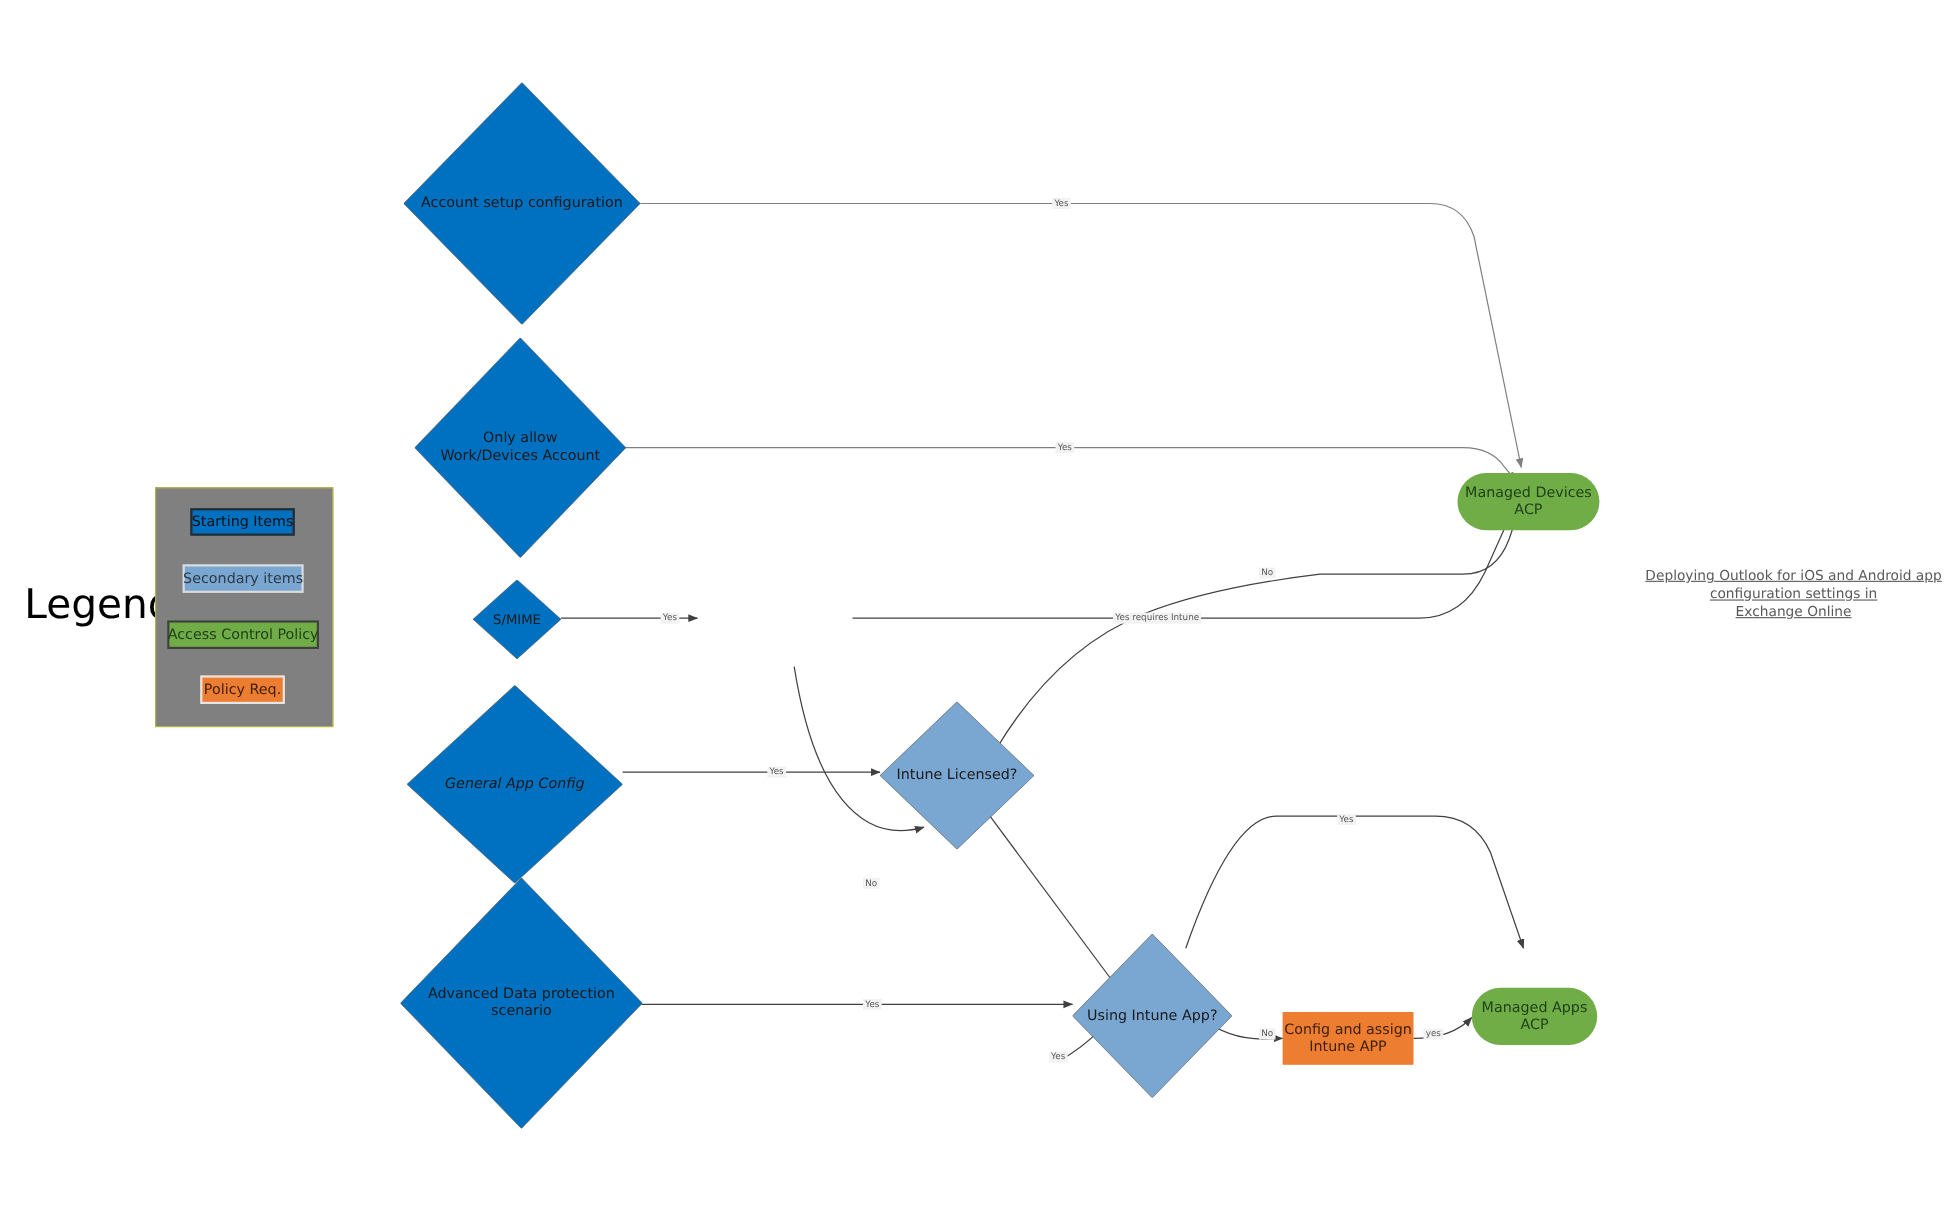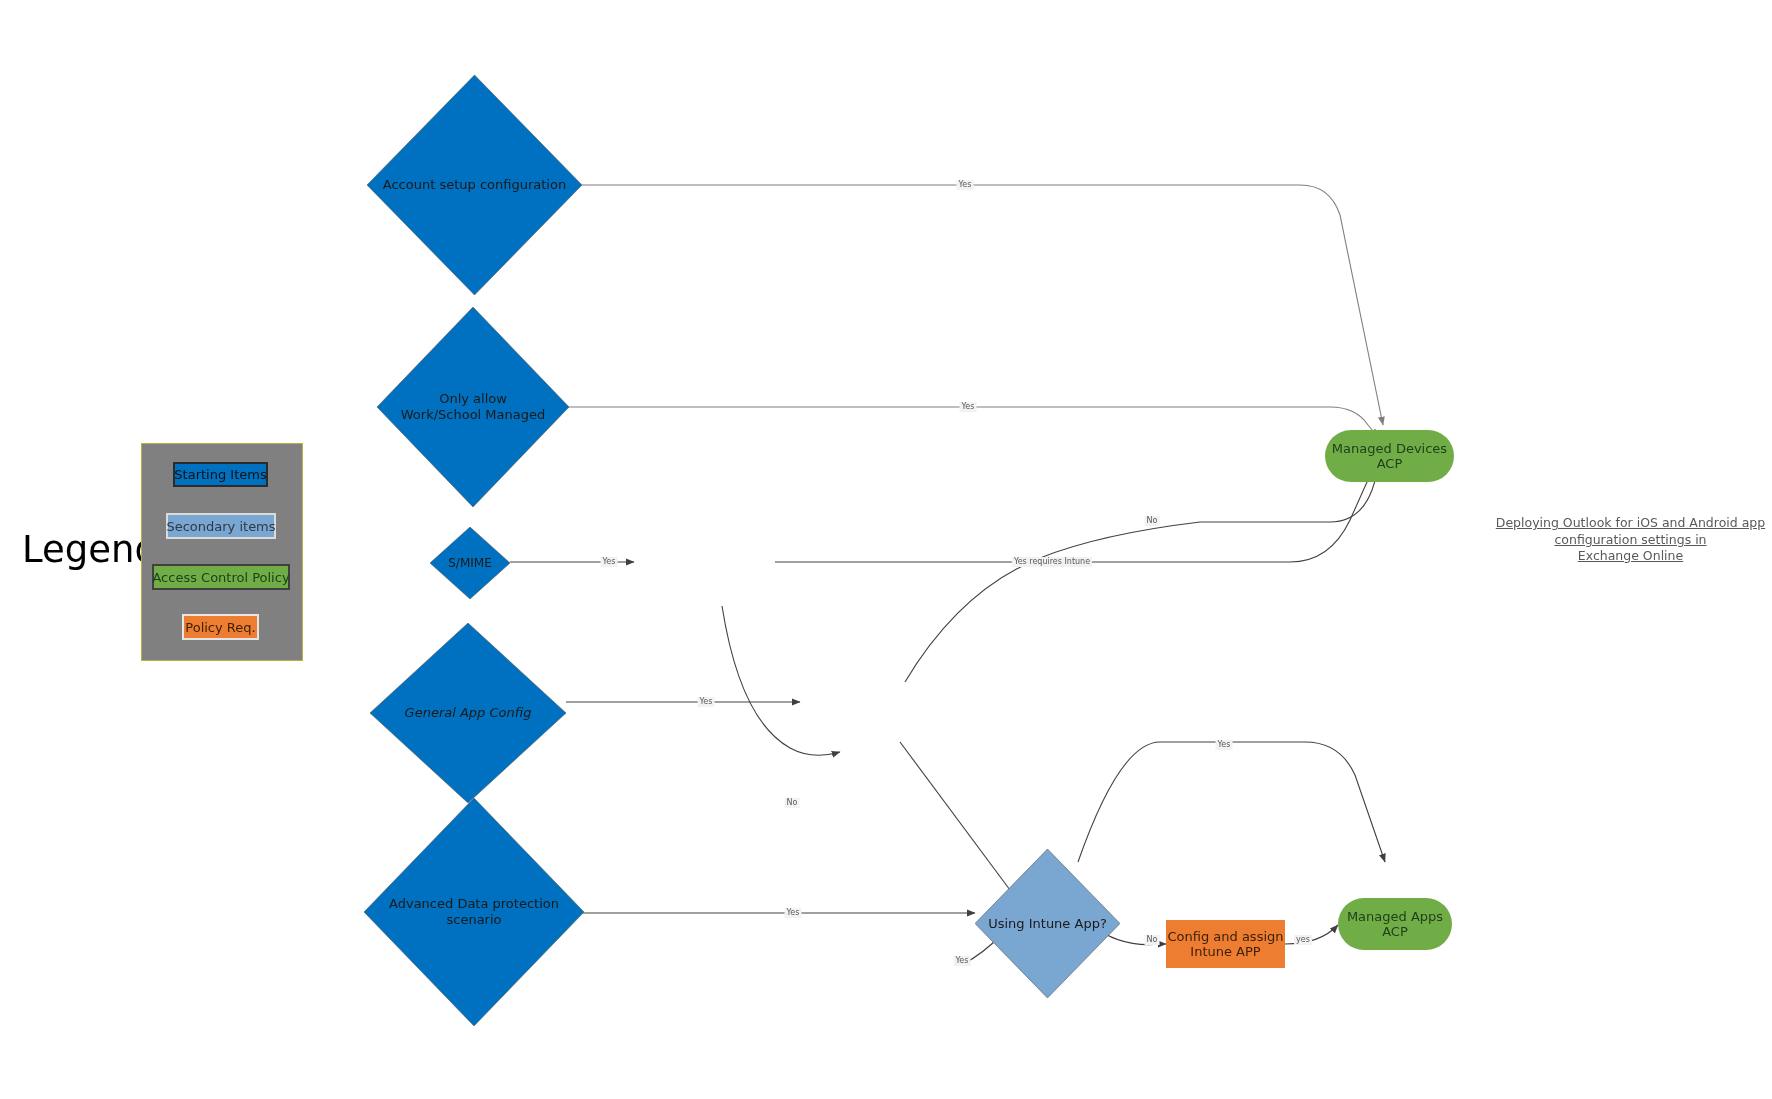--- a/index.html
+++ b/index.html
@@ -196,21 +196,21 @@
     </svg>
     <div class="diamond-label" style="font-size:13px; width:190px;">Account setup configuration</div>
   </div>
 
   <div class="diamond-wrap" style="left:377px; top:307px; width:192px; height:200px;">
     <svg class="diamond-shape" viewBox="0 0 192 200" preserveAspectRatio="none">
       <polygon points="96,0 192,100 96,200 0,100" fill="#0070c0" stroke="#5a5a5a" stroke-width="0.6"></polygon>
     </svg>
     <div class="diamond-label" style="font-size:13px; width:180px;">
       <div>Only allow</div>
-      <div>Work/School Managed</div>
+      <div>Work/Devices Account</div>
     </div>
   </div>
 
   <div class="diamond-wrap" style="left:430px; top:527px; width:80px; height:72px;">
     <svg class="diamond-shape" viewBox="0 0 80 72" preserveAspectRatio="none">
       <polygon points="40,0 80,36 40,72 0,36" fill="#0070c0" stroke="#5a5a5a" stroke-width="0.6"></polygon>
     </svg>
     <div class="diamond-label" style="font-size:12px; width:74px;">S/MIME</div>
   </div>
 
@@ -225,20 +225,26 @@
     <svg class="diamond-shape" viewBox="0 0 220 228" preserveAspectRatio="none">
       <polygon points="110,0 220,114 110,228 0,114" fill="#0070c0" stroke="#5a5a5a" stroke-width="0.6"></polygon>
     </svg>
     <div class="diamond-label" style="font-size:13px; width:200px;">
       <div>Advanced Data protection</div>
       <div>scenario</div>
     </div>
   </div>
 
 
+  <div class="diamond-wrap" style="left:800px; top:638px; width:140px; height:134px;">
+    <svg class="diamond-shape" viewBox="0 0 140 134" preserveAspectRatio="none">
+      <polygon points="70,0 140,67 70,134 0,67" fill="#7aa6d2" stroke="#5a5a5a" stroke-width="0.6"></polygon>
+    </svg>
+    <div class="diamond-label" style="font-size:13px; width:132px;">Intune Licensed?</div>
+  </div>
 
   <div class="diamond-wrap" style="left:975px; top:849px; width:145px; height:149px;">
     <svg class="diamond-shape" viewBox="0 0 145 149" preserveAspectRatio="none">
       <polygon points="72.5,0 145,74.5 72.5,149 0,74.5" fill="#7aa6d2" stroke="#5a5a5a" stroke-width="0.6"></polygon>
     </svg>
     <div class="diamond-label" style="font-size:13px; width:136px;">Using Intune App?</div>
   </div>
 
   <div class="node rounded acp" style="left:1325px; top:430px; width:129px; height:52px; font-size:13px;">
     <div>

